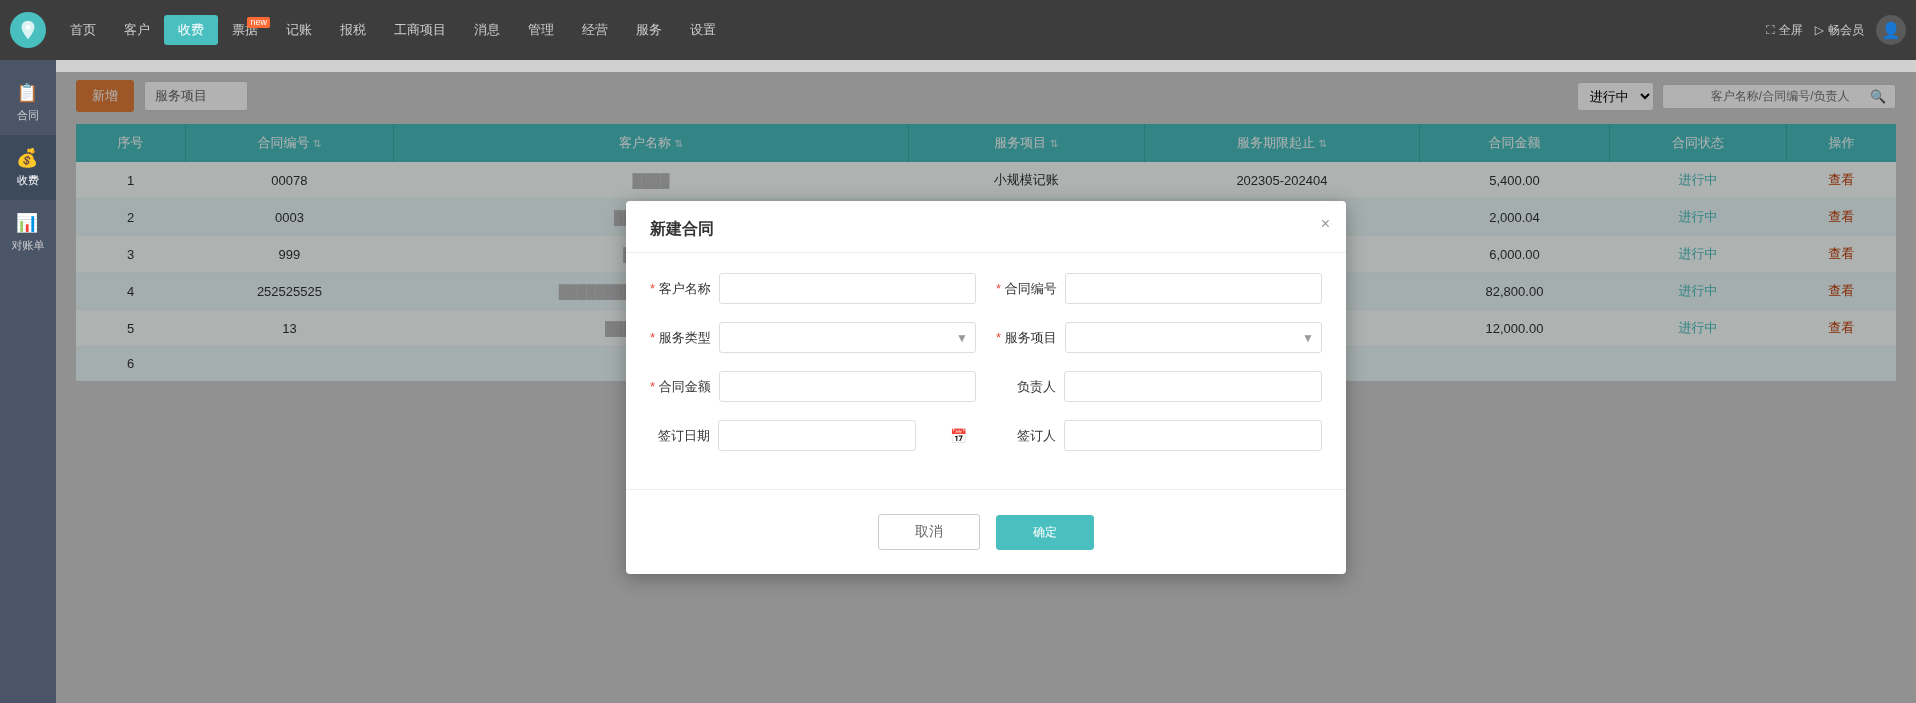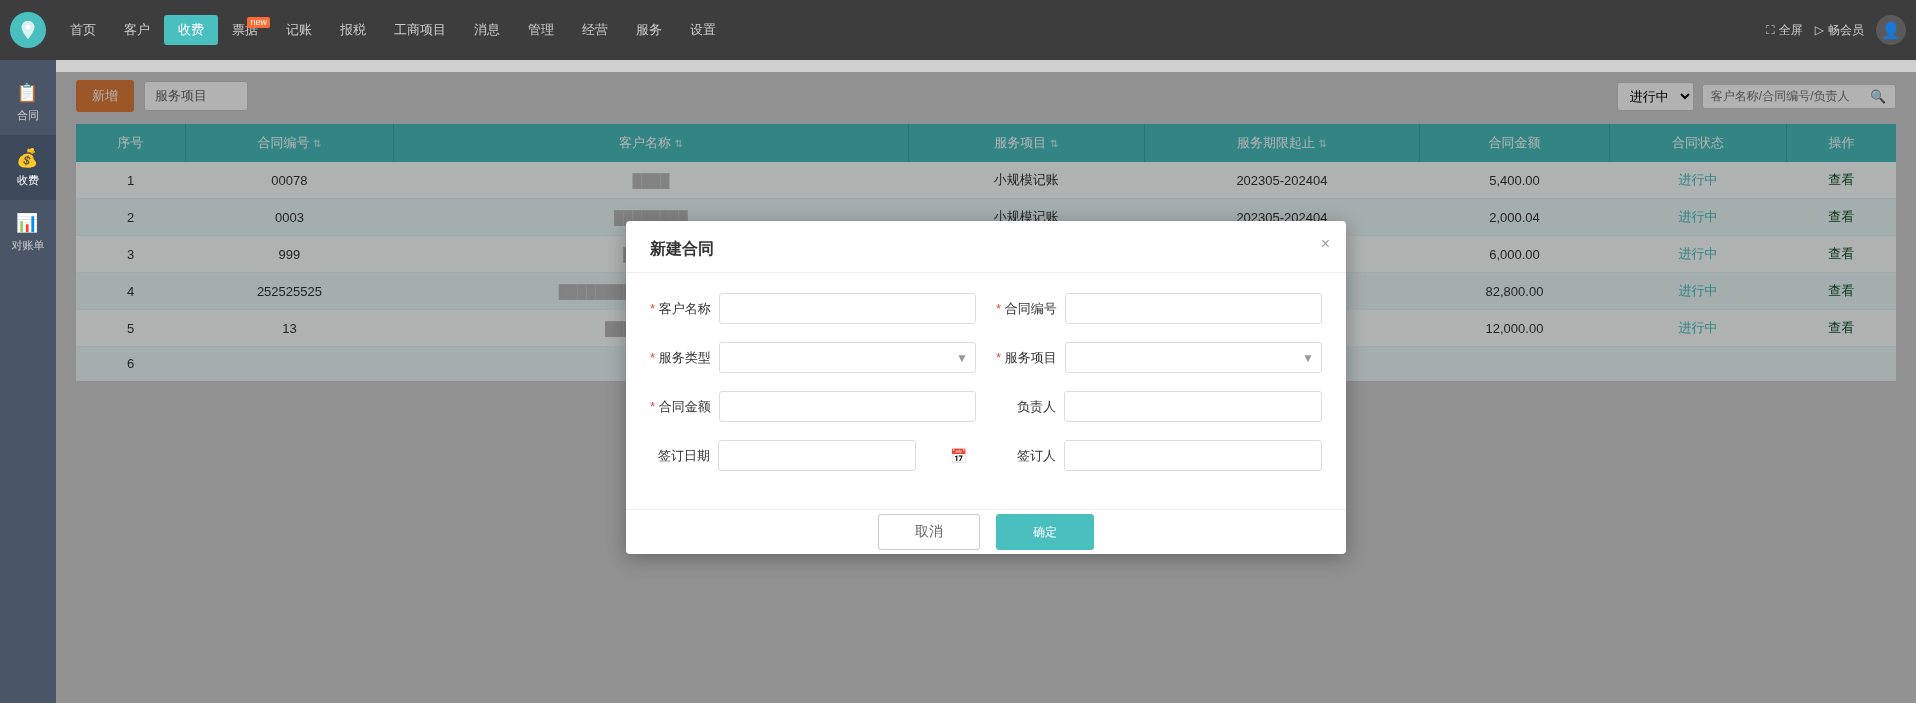--- a/index.html
+++ b/index.html
@@ -144,20 +144,21 @@
       border: 1px solid #ccc;
       border-radius: 3px;
       padding: 4px 8px;
     }
     .search-box input {
       border: none;
       outline: none;
       font-size: 12px;
       width: 160px;
       color: #999;
+      margin-left: 40px;
     }
 
     
     .data-table {
       width: 100%;
       border-collapse: collapse;
       background: #fff;
     }
     .data-table thead tr {
       background: #4abfbf;
@@ -182,21 +183,21 @@
       border-bottom: 1px solid #e8f5f5;
       color: #333;
     }
     .data-table tbody td.customer-name { color: #999; }
     .sort-icon { font-size: 10px; color: #d0f0f0; }
     .status-badge {
       color: #4abfbf;
       font-size: 13px;
     }
     .link-btn {
-      color: #14532d;
+      color: #c2410c;
       cursor: pointer;
       text-decoration: none;
     }
 
     
     .modal-overlay {
       position: absolute;
       top: 0; left: 0; right: 0; bottom: 0;
       background: rgba(0,0,0,0.3);
       display: flex;
@@ -284,25 +285,26 @@
     .select-arrow {
       position: absolute;
       right: 8px;
       top: 50%;
       transform: translateY(-50%);
       color: #999;
       pointer-events: none;
       font-size: 12px;
     }
     .modal-footer {
-      padding: 4px 24px;
+      padding: 24px 24px;
       display: flex;
       justify-content: center;
       gap: 16px;
       border-top: 1px solid #eee;
+      align-items: flex-end;
     }
     .btn-cancel {
       background: #fff;
       border: 1px solid #ccc;
       color: #666;
       padding: 8px 36px;
       border-radius: 3px;
       cursor: pointer;
       font-size: 14px;
     }

